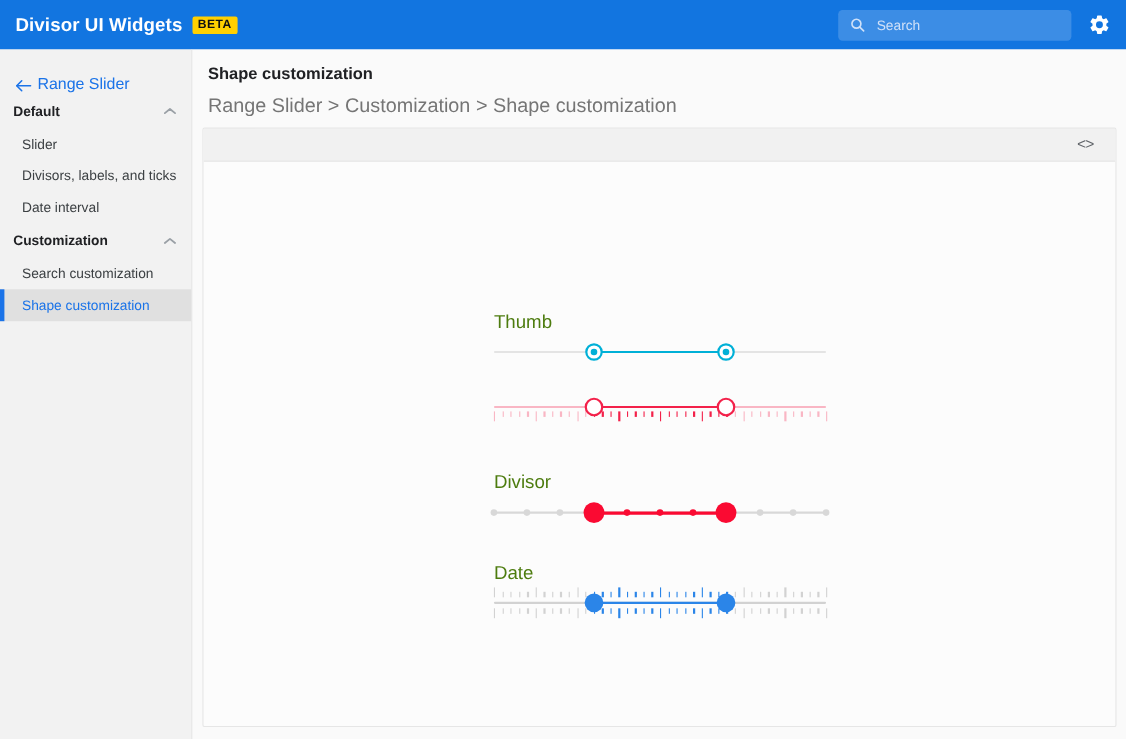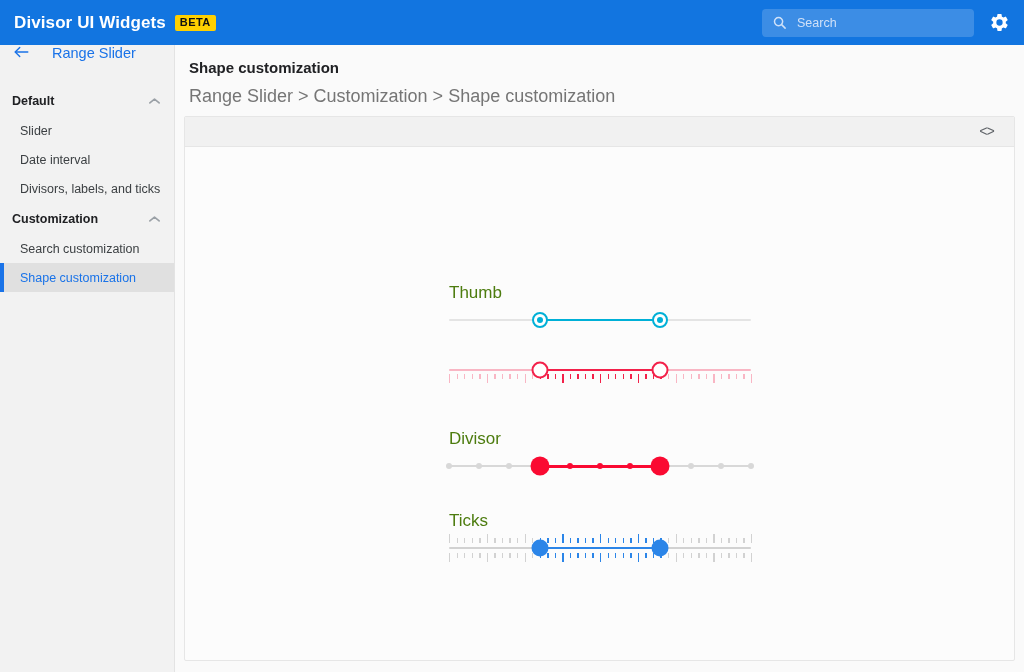--- a/index.html
+++ b/index.html
@@ -72,21 +72,21 @@
 
   
   .sidebar {
     position: absolute; top: 45px; left: 0;
     width: 175px; height: 627px;
     background: #f2f2f2;
     border-right: 1px solid #e3e3e3;
     overflow: hidden;
   }
   .side-back {
-    display: flex; align-items: flex-start; gap: 22px;
+    display: flex; align-items: flex-end; gap: 4px;
     height: 40px; padding: 0 0 0 13px;
     cursor: pointer;
   }
   .back-arrow { width: 17px; height: 14px; flex: 0 0 auto; }
   .side-back-label {
     color: #1a73e8; font-size: 14.5px;
   }
   .group-head {
     display: flex; align-items: center;
     height: 31px; padding: 0 13px 0 12px;
@@ -241,24 +241,24 @@
         <div class="group-head">
           <span>Default</span>
           <svg class="chev" viewBox="0 0 14 8">
             <path d="M2 6 L7 2 L12 6" fill="none" stroke="#9aa0a6" stroke-width="1.8" stroke-linecap="round" stroke-linejoin="round"></path>
           </svg>
         </div>
         <div class="nav-item">
           <span>Slider</span>
         </div>
         <div class="nav-item">
+          <span>Divisors, labels, and ticks</span>
+        </div>
+        <div class="nav-item">
           <span>Date interval</span>
-        </div>
-        <div class="nav-item">
-          <span>Divisors, labels, and ticks</span>
         </div>
         <div class="group-head">
           <span>Customization</span>
           <svg class="chev" viewBox="0 0 14 8">
             <path d="M2 6 L7 2 L12 6" fill="none" stroke="#9aa0a6" stroke-width="1.8" stroke-linecap="round" stroke-linejoin="round"></path>
           </svg>
         </div>
         <div class="nav-item">
           <span>Search customization</span>
         </div>
@@ -349,21 +349,21 @@
               <div class="divisor-dot" style="left: 181.2px; background: rgb(250, 10, 50);"></div>
               <div class="divisor-dot" style="left: 211.4px; background: rgb(250, 10, 50);"></div>
               <div class="divisor-dot" style="left: 241.6px; background: rgb(216, 216, 216);"></div>
               <div class="divisor-dot" style="left: 271.8px; background: rgb(216, 216, 216);"></div>
               <div class="divisor-dot" style="left: 302px; background: rgb(216, 216, 216);"></div>
               <div class="thumb thumb-solid-red" style="left: 90.6px;"></div>
               <div class="thumb thumb-solid-red" style="left: 211.4px;"></div>
             </div>
           </div>
           <div class="demo" style="top: 364px;">
-            <div class="demo-label">Ticks</div>
+            <div class="demo-label">Date</div>
             <div class="slider">
               <div class="tick" style="left: 0px; top: 22px; height: 9px; background: rgb(210, 210, 210);"></div>
               <div class="tick" style="left: 0px; top: 3px; height: 9px; background: rgb(210, 210, 210);"></div>
               <div class="tick" style="left: 7.55px; top: 22px; height: 5px; background: rgb(210, 210, 210);"></div>
               <div class="tick" style="left: 7.55px; top: 7px; height: 5px; background: rgb(210, 210, 210);"></div>
               <div class="tick" style="left: 15.1px; top: 22px; height: 5px; background: rgb(210, 210, 210);"></div>
               <div class="tick" style="left: 15.1px; top: 7px; height: 5px; background: rgb(210, 210, 210);"></div>
               <div class="tick" style="left: 22.65px; top: 22px; height: 5px; background: rgb(210, 210, 210);"></div>
               <div class="tick" style="left: 22.65px; top: 7px; height: 5px; background: rgb(210, 210, 210);"></div>
               <div class="tick" style="left: 30.2px; top: 22px; height: 5px; background: rgb(210, 210, 210);"></div>

